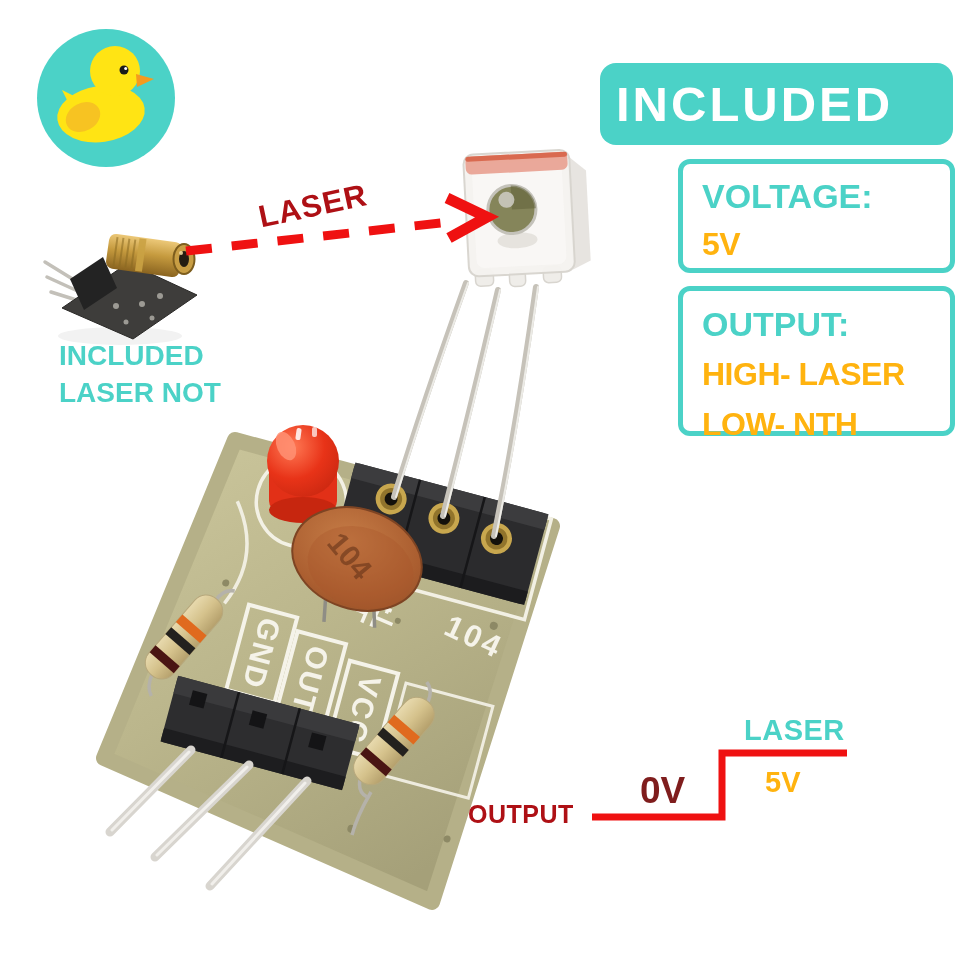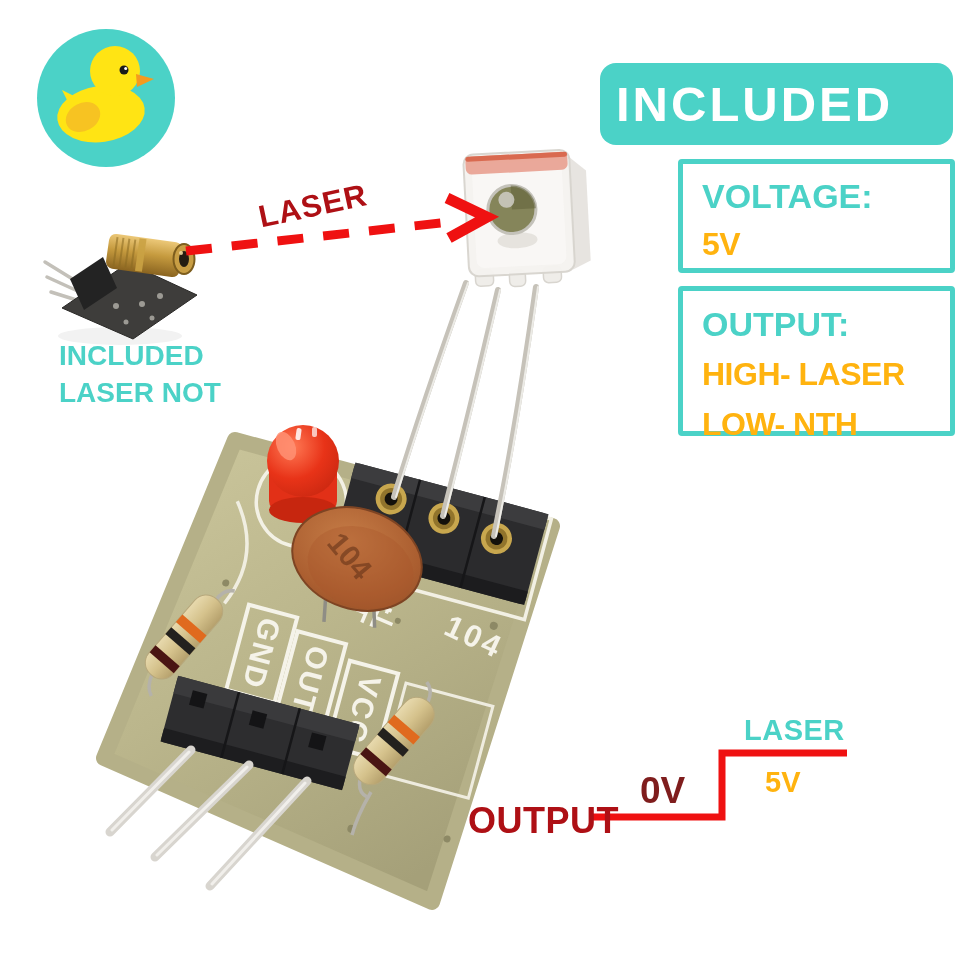--- a/index.html
+++ b/index.html
@@ -7,34 +7,34 @@
          font-family:"Liberation Sans", sans-serif;font-weight:700;}
   .scene{position:absolute;left:0;top:0;width:960px;height:960px;}
   .abs{position:absolute;}
   
   .logo{left:36px;top:28px;width:140px;height:140px;}
   
   .features-heading{left:600px;top:63px;width:353px;height:82px;background:#4BD2C7;
     border-radius:16px;color:#ffffff;font-size:49px;letter-spacing:3px;
     line-height:82px;padding-left:16px;box-sizing:border-box;}
   
-  .card{left:678px;width:277px;border:5px solid #4BD2C7;border-radius:4px;
+  .card{left:678px;width:277px;border:5px solid #4BD2C7;border-radius:12px;
     background:#ffffff;box-sizing:border-box;padding:8px 0 0 19px;}
   .card-1{top:159px;height:114px;}
   .card-2{top:286px;height:150px;}
   .card-3{top:463px;height:115px;}
   .card-title{color:#4BD2C7;font-size:34px;line-height:48px;white-space:nowrap;}
   .card-val{color:#FFB30F;font-size:32px;line-height:48px;letter-spacing:-0.5px;white-space:nowrap;}
   .card-2 .card-title,.card-2 .card-val{line-height:50px;}
   
   .beam-label{left:258px;top:189px;width:104px;color:#AE1015;font-size:31px;
     letter-spacing:1px;transform:rotate(-12deg);}
   .not-included{left:59px;top:337px;color:#4BD2C7;font-size:28px;line-height:37px;}
   
-  .wf-output{left:468px;top:800px;color:#AE1015;font-size:36px;letter-spacing:0.5px;}
+  .wf-output{left:468px;top:800px;color:#AE1015;font-size:25px;letter-spacing:0.5px;}
   .wf-low{left:640px;top:770px;color:#7f1d1d;font-size:37px;}
   .wf-high{left:765px;top:766px;color:#FFB30F;font-size:29px;}
   .wf-laser{left:744px;top:714px;color:#4BD2C7;font-size:29px;letter-spacing:0.5px;}
 </style>
 </head>
 <body>
 
 <div class="stage">
 
   <svg class="scene" viewBox="0 0 960 960">

